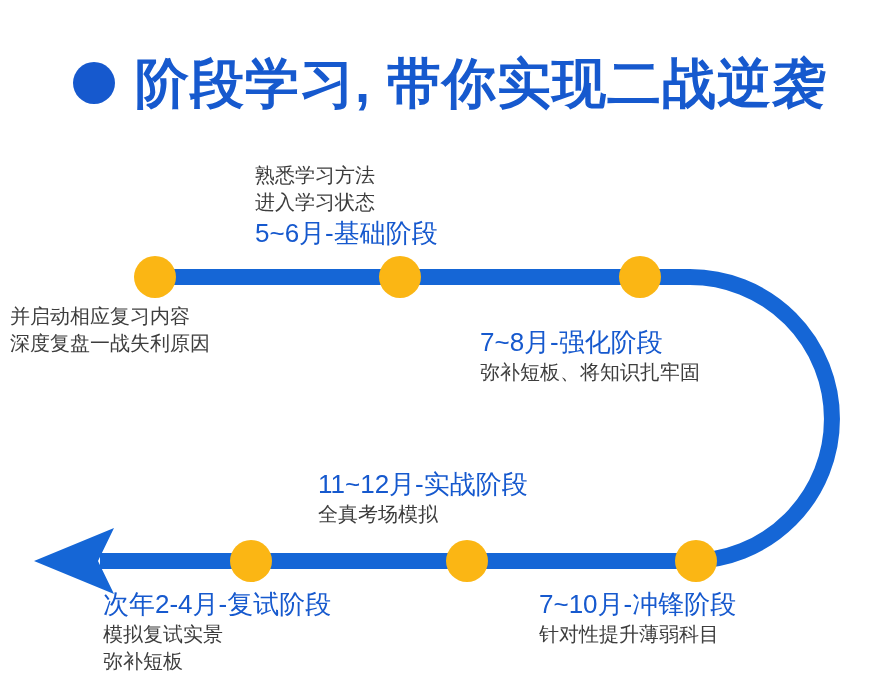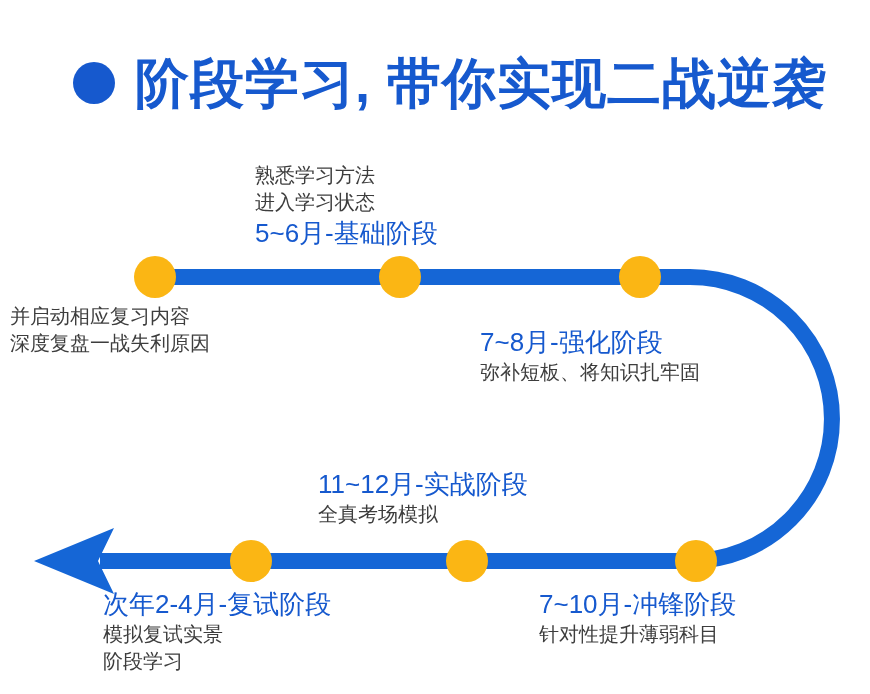--- a/index.html
+++ b/index.html
@@ -127,16 +127,16 @@
   </div>
 
   <div class="stage pos-practice">
     <div class="stage-title">11~12月-实战阶段</div>
     <div class="stage-desc">全真考场模拟</div>
   </div>
 
   <div class="stage pos-retest">
     <div class="stage-title">次年2-4月-复试阶段</div>
     <div class="stage-desc">模拟复试实景</div>
-    <div class="stage-desc">阶段学习</div>
+    <div class="stage-desc">弥补短板</div>
   </div>
 
 </div>
 
 </body></html>

